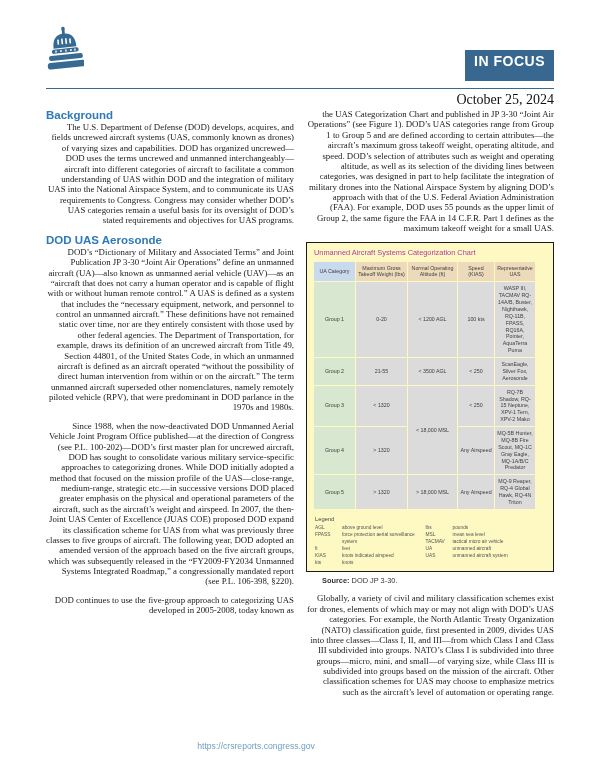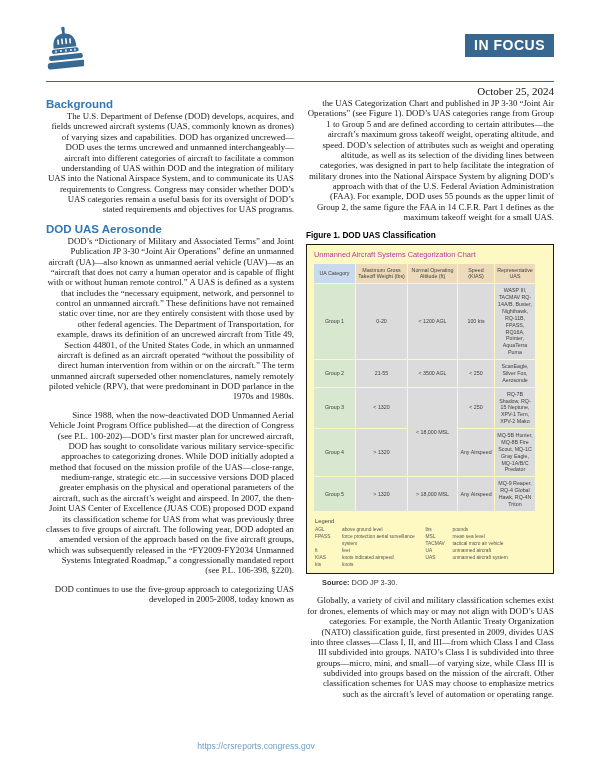--- a/index.html
+++ b/index.html
@@ -10,23 +10,23 @@
   .page{padding:26px 46px 0 46px;position:relative;}
 
   
   .header{display:flex;justify-content:space-between;align-items:flex-start;}
   .logo-row{display:flex;align-items:flex-end;gap:7px;}
   .capitol{flex-shrink:0;}
   .org{font-family:"Liberation Sans",sans-serif;font-weight:bold;font-style:italic;
        font-size:13px;color:#366a93;letter-spacing:0.2px;}
   .tagline{font-family:"Liberation Sans",sans-serif;font-size:7.6px;color:#366a93;margin-top:2px;}
   .badge{background:#38688f;color:#fff;font-family:"Liberation Sans",sans-serif;
-         font-weight:bold;font-size:14px;padding:3px 9px 4px;letter-spacing:0.5px;margin-top:8px;}
+         font-weight:bold;font-size:14px;padding:3px 9px 12px;letter-spacing:0.5px;margin-top:24px;}
   .rule{border:none;border-top:1.6px solid #366a93;margin:7px 0 3px 0;}
-  .date{ text-align:right;font-size:11px;margin:0 0 1px 0;color:#111;}
+  .date{ text-align:right;font-size:14px;margin:0 0 1px 0;color:#111;}
   .title{text-align:center;font-size:16.5px;font-weight:bold;margin:1px 0 9px 0;color:#000;}
 
   
   .cols{display:flex;gap:12px;}
   .col{width:248px;}
   h2{font-family:"Liberation Sans",sans-serif;font-size:11.5px;font-weight:bold;
      color:#2e79b9;margin:7px 0 1px 0;}
   h2:first-child{margin-top:0;}
   p.body{font-size:8.8px;line-height:1.18;margin:0 0 8px 0;text-align:right;}
 
@@ -107,21 +107,20 @@
       <p class="body">The U.S. Department of Defense (DOD) develops, acquires, and fields uncrewed aircraft systems (UAS, commonly known as drones) of varying sizes and capabilities. DOD has organized uncrewed—DOD uses the terms uncrewed and unmanned interchangeably—aircraft into different categories of aircraft to facilitate a common understanding of UAS within DOD and the integration of military UAS into the National Airspace System, and to communicate its UAS requirements to Congress. Congress may consider whether DOD’s UAS categories remain a useful basis for its oversight of DOD’s stated requirements and objectives for UAS programs.</p>
       <h2>DOD UAS Aerosonde</h2>
       <p class="body">DOD’s “Dictionary of Military and Associated Terms” and Joint Publication JP 3-30 “Joint Air Operations” define an unmanned aircraft (UA)—also known as unmanned aerial vehicle (UAV)—as an “aircraft that does not carry a human operator and is capable of flight with or without human remote control.” A UAS is defined as a system that includes the “necessary equipment, network, and personnel to control an unmanned aircraft.” These definitions have not remained static over time, nor are they entirely consistent with those used by other federal agencies. The Department of Transportation, for example, draws its definition of an uncrewed aircraft from Title 49, Section 44801, of the United States Code, in which an unmanned aircraft is defined as an aircraft operated “without the possibility of direct human intervention from within or on the aircraft.” The term unmanned aircraft superseded other nomenclatures, namely remotely piloted vehicle (RPV), that were predominant in DOD parlance in the 1970s and 1980s.</p>
       <p class="body">Since 1988, when the now-deactivated DOD Unmanned Aerial Vehicle Joint Program Office published—at the direction of Congress (see P.L. 100-202)—DOD’s first master plan for uncrewed aircraft, DOD has sought to consolidate various military service-specific approaches to categorizing drones. While DOD initially adopted a method that focused on the mission profile of the UAS—close-range, medium-range, strategic etc.—in successive versions DOD placed greater emphasis on the physical and operational parameters of the aircraft, such as the aircraft’s weight and airspeed. In 2007, the then-Joint UAS Center of Excellence (JUAS COE) proposed DOD expand its classification scheme for UAS from what was previously three classes to five groups of aircraft. The following year, DOD adopted an amended version of the approach based on the five aircraft groups, which was subsequently released in the “FY2009-FY2034 Unmanned Systems Integrated Roadmap,” a congressionally mandated report (see P.L. 106-398, §220).</p>
       <p class="body">DOD continues to use the five-group approach to categorizing UAS developed in 2005-2008, today known as</p>
     </div>
 
     <div class="col">
       <p class="body">the UAS Categorization Chart and published in JP 3-30 “Joint Air Operations” (see Figure 1). DOD’s UAS categories range from Group 1 to Group 5 and are defined according to certain attributes—the aircraft’s maximum gross takeoff weight, operating altitude, and speed. DOD’s selection of attributes such as weight and operating altitude, as well as its selection of the dividing lines between categories, was designed in part to help facilitate the integration of military drones into the National Airspace System by aligning DOD’s approach with that of the U.S. Federal Aviation Administration (FAA). For example, DOD uses 55 pounds as the upper limit of Group 2, the same figure the FAA in 14 C.F.R. Part 1 defines as the maximum takeoff weight for a small UAS.</p>
 
-      <div class="fig-caption">Figure 1. DOD UAS Classification</div>
 
       <div class="fig-box">
         <div class="chart-title">Unmanned Aircraft Systems Categorization Chart</div>
 
         <table class="uas">
           <thead>
             <tr>
               <th class="h-cat">UA Category</th>
               <th class="h w-weight">Maximum Gross Takeoff Weight (lbs)</th>
               <th class="h w-alt">Normal Operating Altitude (ft)</th>

